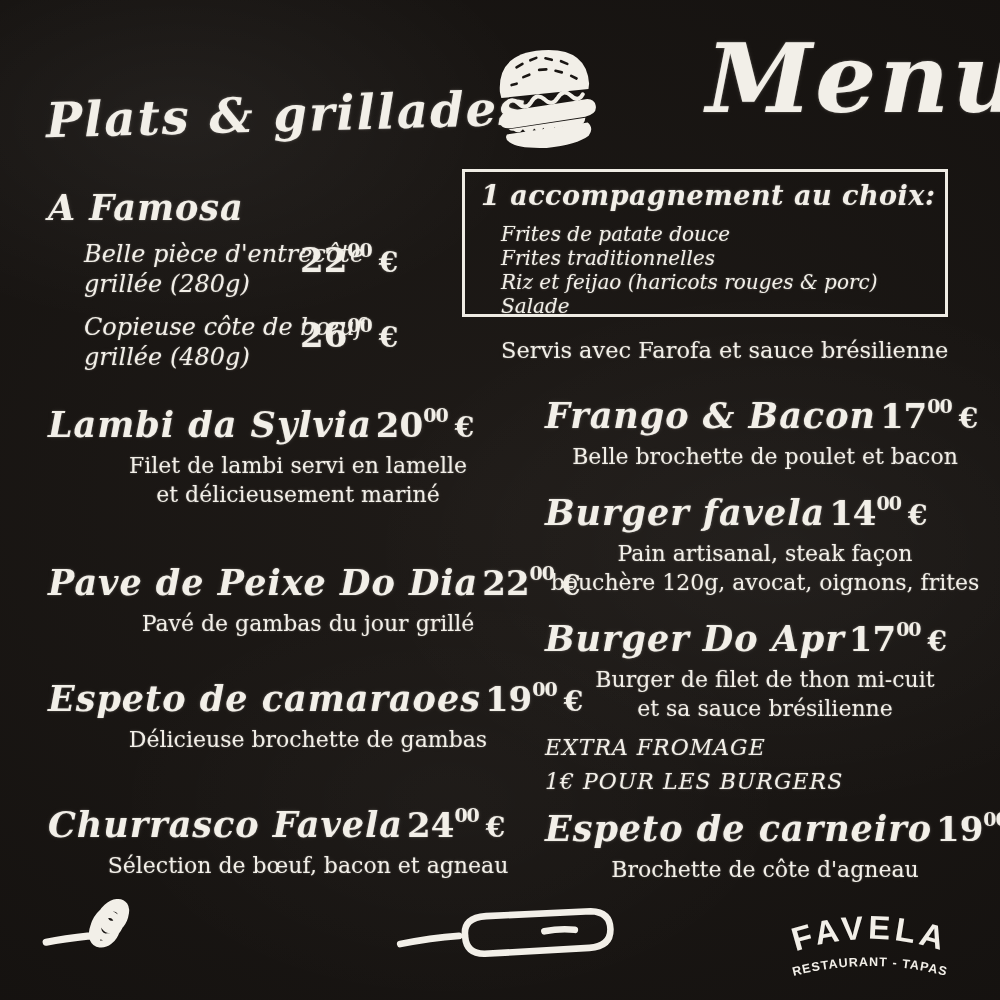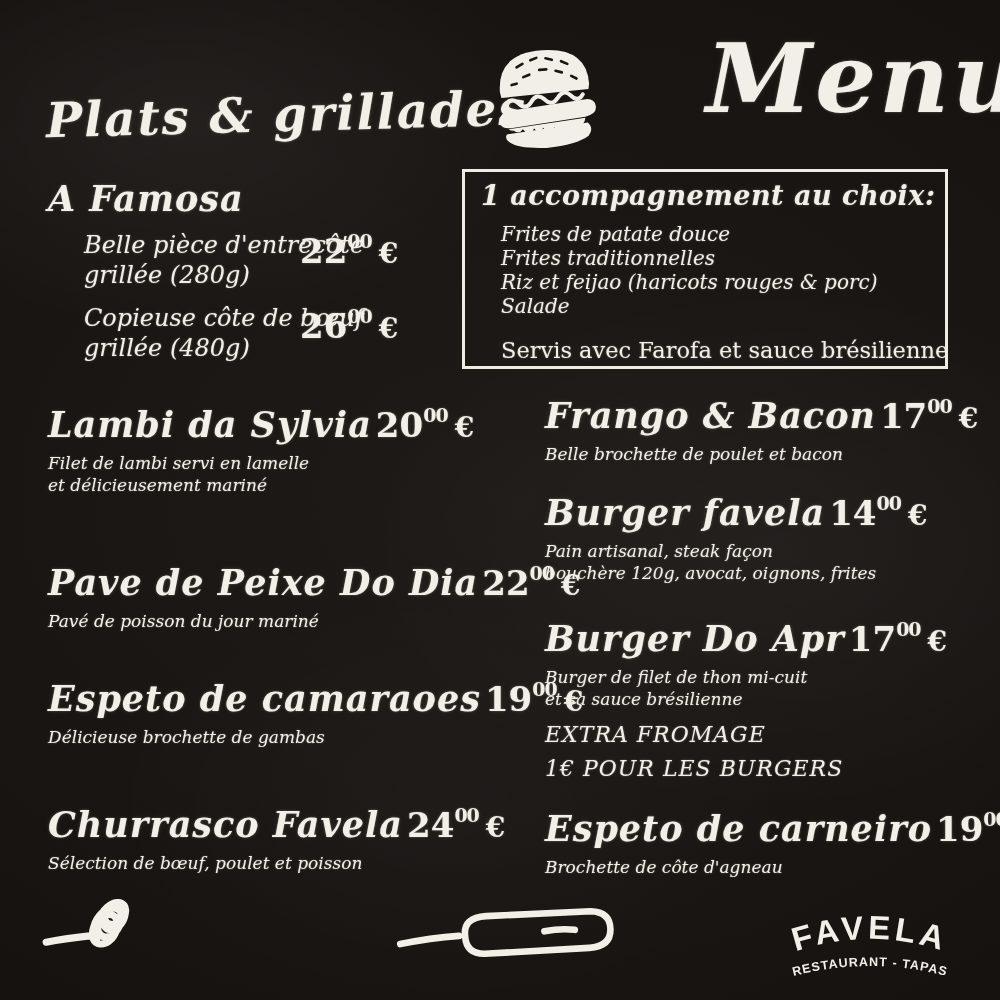--- a/index.html
+++ b/index.html
@@ -21,32 +21,32 @@
     left:46px; top:86px; font-size:48px; font-weight:700; font-style:italic;
     letter-spacing:2px; transform:rotate(-1.5deg); white-space:nowrap;
   }
   .menu-title{
     left:706px; top:22px; font-size:96px; font-weight:700; font-style:italic;
     letter-spacing:3px; white-space:nowrap;
   }
   .burger-svg{ left:482px; top:38px; width:126px; height:114px; }
 
   .accomp{
-    left:462px; top:169px; width:486px; height:200px; box-sizing:border-box;
+    left:462px; top:169px; width:486px; height:148px; box-sizing:border-box;
     border:3px solid #efece4; padding:8px 14px 8px 16px;
   }
   .accomp-title{ font-size:27px; font-weight:700; font-style:italic; letter-spacing:.5px; white-space:nowrap;}
   .accomp-options{ margin:11px 0 0 20px; }
   .accomp-option{ font-size:20px; font-style:italic; line-height:24px; white-space:nowrap; }
   .accomp-note{ margin:19px 0 0 20px; font-size:22.5px; white-space:nowrap; }
 
   .dish{ position:absolute; }
   .dish-header{ display:flex; align-items:baseline; gap:4px; white-space:nowrap; }
   .dish-name{ font-size:35px; font-weight:700; font-style:italic; letter-spacing:1px; white-space:nowrap; }
-  .dish-desc{ font-size:17px; font-style:italic; line-height:1.3; white-space:pre-line; margin-top:7px; }
+  .dish-desc{ font-size:22px; line-height:1.3; white-space:pre-line; margin-top:7px;text-align:center; }
   .dish-extra{ font-size:22px; font-style:italic; line-height:1.55; letter-spacing:1px; white-space:pre-line; margin-top:8px; }
   .price{ font-weight:700; white-space:nowrap; }
   .p-int{ font-size:34px; }
   .p-sup{ font-size:19px; vertical-align:15px; letter-spacing:-1px; }
   .p-cur{ font-size:28px; margin-left:7px; }
   .famosa-desc{ position:absolute; left:0; font-size:24px; font-style:italic; line-height:1.25; white-space:pre-line;margin-left:36px; }
   .famosa-price{ position:absolute; left:252px; }
 
   .doodle{ position:absolute; }
   .logo-svg{ position:absolute; left:778px; top:896px; width:184px; height:92px; }
@@ -85,21 +85,21 @@
     <div class="accomp-title chalk">1 accompagnement au choix:</div>
     <div class="accomp-options">
       <div class="accomp-option chalk">Frites de patate douce</div>
       <div class="accomp-option chalk">Frites traditionnelles</div>
       <div class="accomp-option chalk">Riz et feijao (haricots rouges &amp; porc)</div>
       <div class="accomp-option chalk">Salade</div>
     </div>
     <div class="accomp-note chalk">Servis avec Farofa et sauce brésilienne</div>
   </div>
 
-  <div class="dish" style="left:48px;top:178px;width:470px;height:195px;">
+  <div class="dish" style="left:48px;top:187px;width:470px;height:195px;">
     <div class="dish-name chalk">A Famosa</div>
     <div class="famosa-desc chalk" style="top:52px;">Belle pièce d'entrecôte
 grillée (280g)</div>
     <span class="price famosa-price chalk" style="top:52px;"><span class="p-int">22</span><span class="p-sup">00</span><span class="p-cur">€</span></span>
     <div class="famosa-desc chalk" style="top:125px;">Copieuse côte de bœuf
 grillée (480g)</div>
     <span class="price famosa-price chalk" style="top:127px;"><span class="p-int">26</span><span class="p-sup">00</span><span class="p-cur">€</span></span>
   </div>
 
   <div class="dish" style="left:48px;top:404px;width:500px;">
@@ -109,37 +109,37 @@
     </div>
     <div class="dish-desc chalk">Filet de lambi servi en lamelle
 et délicieusement mariné</div>
   </div>
 
   <div class="dish" style="left:48px;top:562px;width:520px;">
     <div class="dish-header">
       <span class="dish-name chalk">Pave de Peixe Do Dia</span>
       <span class="price chalk"><span class="p-int">22</span><span class="p-sup">00</span><span class="p-cur">€</span></span>
     </div>
-    <div class="dish-desc chalk">Pavé de poisson du jour mariné</div>
+    <div class="dish-desc chalk">Pavé de gambas du jour grillé</div>
   </div>
 
   <div class="dish" style="left:48px;top:678px;width:520px;">
     <div class="dish-header">
       <span class="dish-name chalk">Espeto de camaraoes</span>
       <span class="price chalk"><span class="p-int">19</span><span class="p-sup">00</span><span class="p-cur">€</span></span>
     </div>
     <div class="dish-desc chalk">Délicieuse brochette de gambas</div>
   </div>
 
   <div class="dish" style="left:48px;top:804px;width:520px;">
     <div class="dish-header">
       <span class="dish-name chalk">Churrasco Favela</span>
       <span class="price chalk"><span class="p-int">24</span><span class="p-sup">00</span><span class="p-cur">€</span></span>
     </div>
-    <div class="dish-desc chalk">Sélection de bœuf, poulet et poisson</div>
+    <div class="dish-desc chalk">Sélection de bœuf, bacon et agneau</div>
   </div>
 
   <div class="dish" style="left:545px;top:395px;width:440px;">
     <div class="dish-header">
       <span class="dish-name chalk">Frango &amp; Bacon</span>
       <span class="price chalk"><span class="p-int">17</span><span class="p-sup">00</span><span class="p-cur">€</span></span>
     </div>
     <div class="dish-desc chalk">Belle brochette de poulet et bacon</div>
   </div>
 

